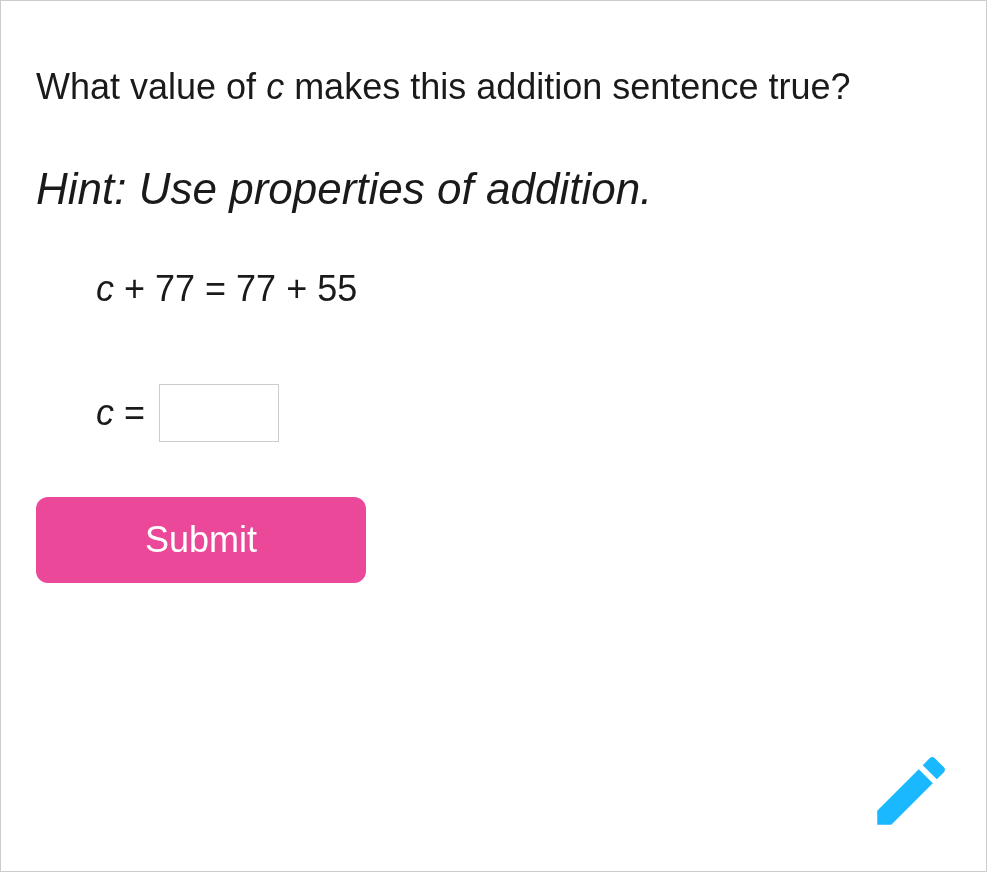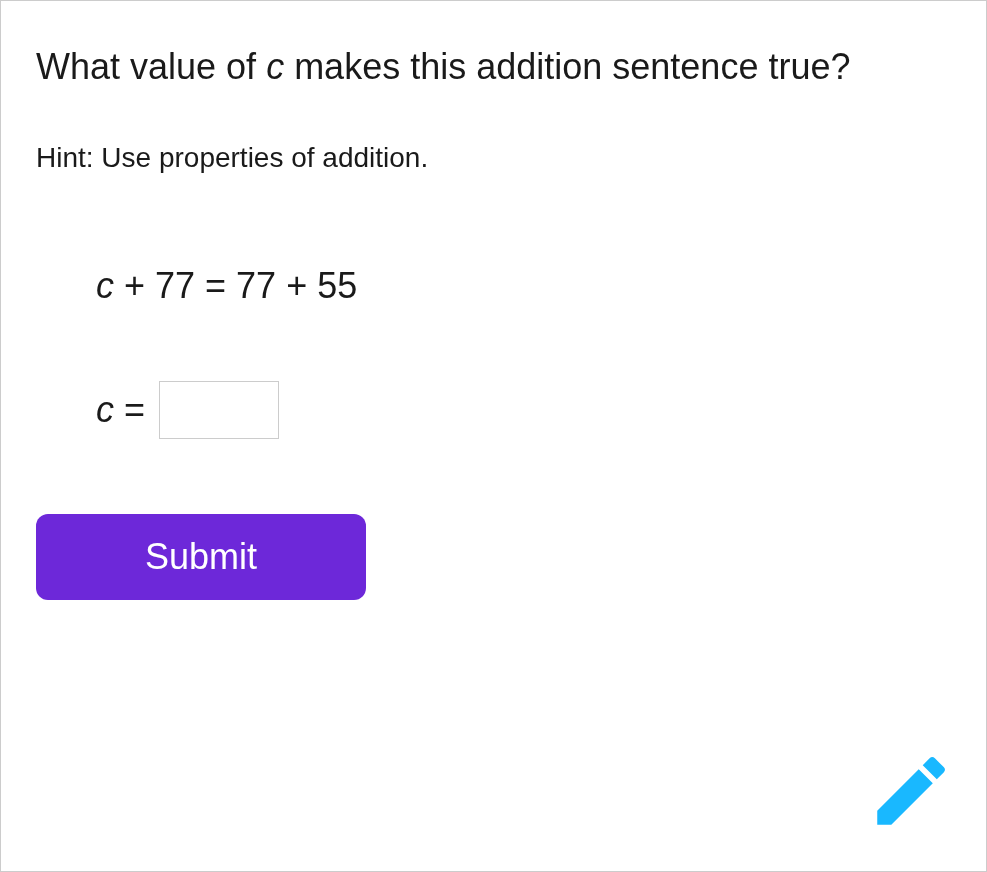--- a/index.html
+++ b/index.html
@@ -14,28 +14,30 @@
       background: #ffffff;
       border: 1px solid #ccc;
       padding: 40px 35px;
       position: relative;
       color: #1a1a1a;
     }
     .question-text {
       font-size: 36px;
       line-height: 1.45;
       margin-bottom: 45px;
+      margin-top: 20px;
     }
     .question-text .var {
       font-style: italic;
     }
     .hint-text {
-      font-size: 28px;
+      font-size: 44px;
+      font-style: italic;
       line-height: 1.4;
-      margin-bottom: 88px;
+      margin-bottom: 48px;
     }
     .equation {
       font-size: 36px;
       margin-left: 60px;
       margin-bottom: 74px;
     }
     .equation .var {
       font-style: italic;
     }
     .answer-row {
@@ -58,29 +60,28 @@
       font-size: 30px;
       padding: 4px 8px;
       background: #fff;
     }
     .submit-button {
       display: inline-flex;
       align-items: center;
       justify-content: center;
       min-width: 330px;
       height: 86px;
-      background: #6d28d9;
+      background: #ec4899;
       color: #ffffff;
       border: none;
       border-radius: 12px;
       font-size: 36px;
       font-family: inherit;
       cursor: pointer;
       padding: 0 40px;
-      margin-top: 20px;
     }
     .pencil-icon {
       position: absolute;
       right: 30px;
       bottom: 35px;
       width: 90px;
       height: 90px;
       cursor: pointer;
       color: #19b8ff;
     }

